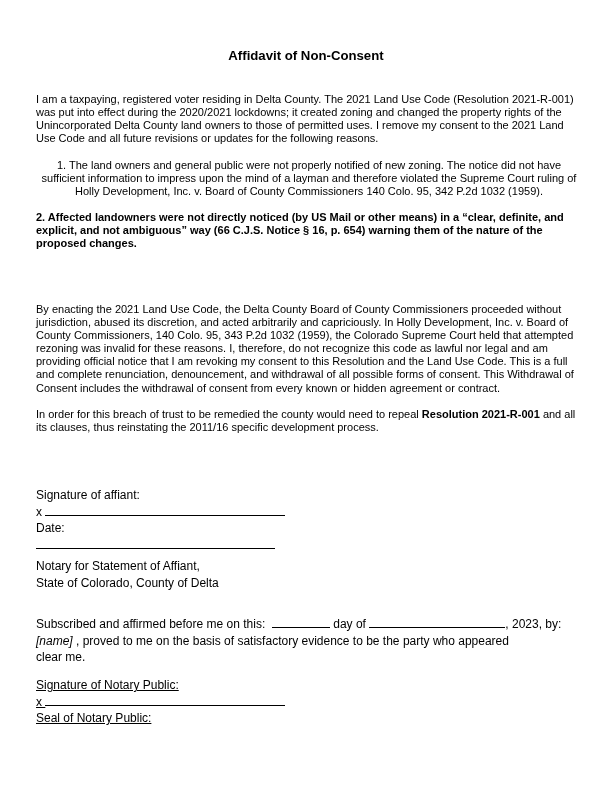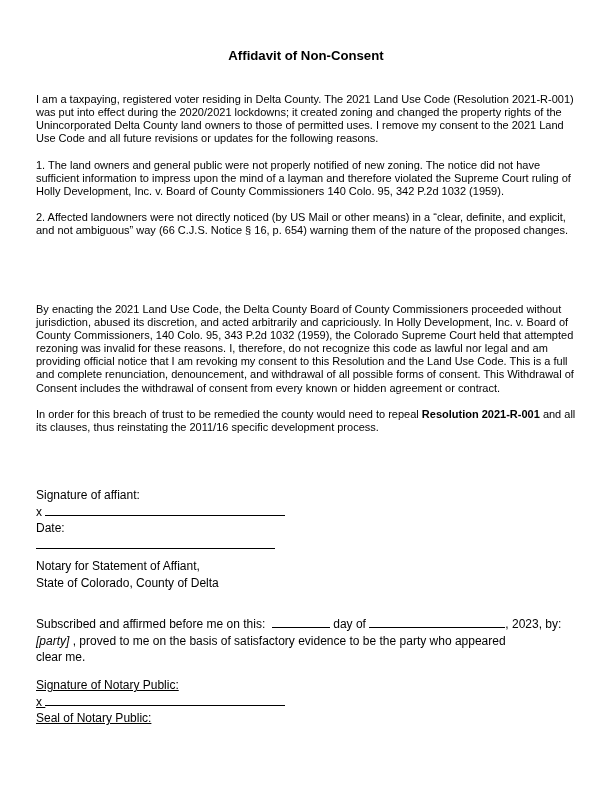--- a/index.html
+++ b/index.html
@@ -61,44 +61,44 @@
   </style>
 </head>
 <body>
 
 <div class="page">
 
   <div class="title">Affidavit of Non-Consent</div>
 
   <p class="body-text" style="top:93px;">I am a taxpaying, registered voter residing in Delta County. The 2021 Land Use Code (Resolution 2021-R-001) was put into effect during the 2020/2021 lockdowns; it created zoning and changed the property rights of the Unincorporated Delta County land owners to those of permitted uses. I remove my consent to the 2021 Land Use Code and all future revisions or updates for the following reasons.</p>
 
-  <p class="body-text" style="top:159px;">1. The land owners and general public were not properly notified of new zoning. The notice did not have sufficient information to impress upon the mind of a layman and therefore violated the Supreme Court ruling of Holly Development, Inc. v. Board of County Commissioners 140 Colo. 95, 342 P.2d 1032 (1959).</p>
+  <p class="body-text" style="top:159px;text-align:center;">1. The land owners and general public were not properly notified of new zoning. The notice did not have sufficient information to impress upon the mind of a layman and therefore violated the Supreme Court ruling of Holly Development, Inc. v. Board of County Commissioners 140 Colo. 95, 342 P.2d 1032 (1959).</p>
 
-  <p class="body-text" style="top:211px;">2. Affected landowners were not directly noticed (by US Mail or other means) in a “clear, definite, and explicit, and not ambiguous” way (66 C.J.S. Notice § 16, p. 654) warning them of the nature of the proposed changes.</p>
+  <p class="body-text" style="top:211px;font-weight:bold;">2. Affected landowners were not directly noticed (by US Mail or other means) in a “clear, definite, and explicit, and not ambiguous” way (66 C.J.S. Notice § 16, p. 654) warning them of the nature of the proposed changes.</p>
 
 
   <p class="body-text" style="top:303px;">By enacting the 2021 Land Use Code, the Delta County Board of County Commissioners proceeded without jurisdiction, abused its discretion, and acted arbitrarily and capriciously. In Holly Development, Inc. v. Board of County Commissioners, 140 Colo. 95, 343 P.2d 1032 (1959), the Colorado Supreme Court held that attempted rezoning was invalid for these reasons. I, therefore, do not recognize this code as lawful nor legal and am providing official notice that I am revoking my consent to this Resolution and the Land Use Code. This is a full and complete renunciation, denouncement, and withdrawal of all possible forms of consent. This Withdrawal of Consent includes the withdrawal of consent from every known or hidden agreement or contract.</p>
 
   <p class="body-text" style="top:408px;"><span>In order for this breach of trust to be remedied the county would need to repeal </span><b>Resolution 2021-R-001</b><span> and all its clauses, thus reinstating the 2011/16 specific development process.</span></p>
 
   <div class="sig-text" style="top:487px;">
     <span class="line-block">Signature  of affiant:</span>
     <span class="line-block"><span>x</span>&nbsp;<span class="blank" style="width:240px;"></span></span>
     <span class="line-block">Date:</span>
     <span class="line-block"><span class="blank" style="width:239px;"></span></span>
   </div>
 
   <div class="sig-text" style="top:558px;">
     <span class="line-block">Notary for Statement of Affiant,</span>
     <span class="line-block">State of Colorado, County of Delta</span>
   </div>
 
   <div class="sig-text" style="top:616px;">
     <span class="line-block"><span>Subscribed and affirmed before me on this:</span>&nbsp;&nbsp;<span class="blank" style="width:58px;"></span>&nbsp;<span>day of</span>&nbsp;<span class="blank" style="width:136px;"></span><span>, 2023, by:</span></span>
-    <span class="line-block"><i>[party]</i><span> , proved to me on the basis of satisfactory evidence to be the party who appeared</span></span>
+    <span class="line-block"><i>[name]</i><span> , proved to me on the basis of satisfactory evidence to be the party who appeared</span></span>
     <span class="line-block">clear me.</span>
   </div>
 
   <div class="sig-text" style="top:677px;text-decoration:underline;">
     <span class="line-block">Signature of Notary Public:</span>
     <span class="line-block"><span>x</span>&nbsp;<span class="blank" style="width:240px;"></span></span>
     <span class="line-block">Seal of Notary Public:</span>
   </div>
 
 </div>

